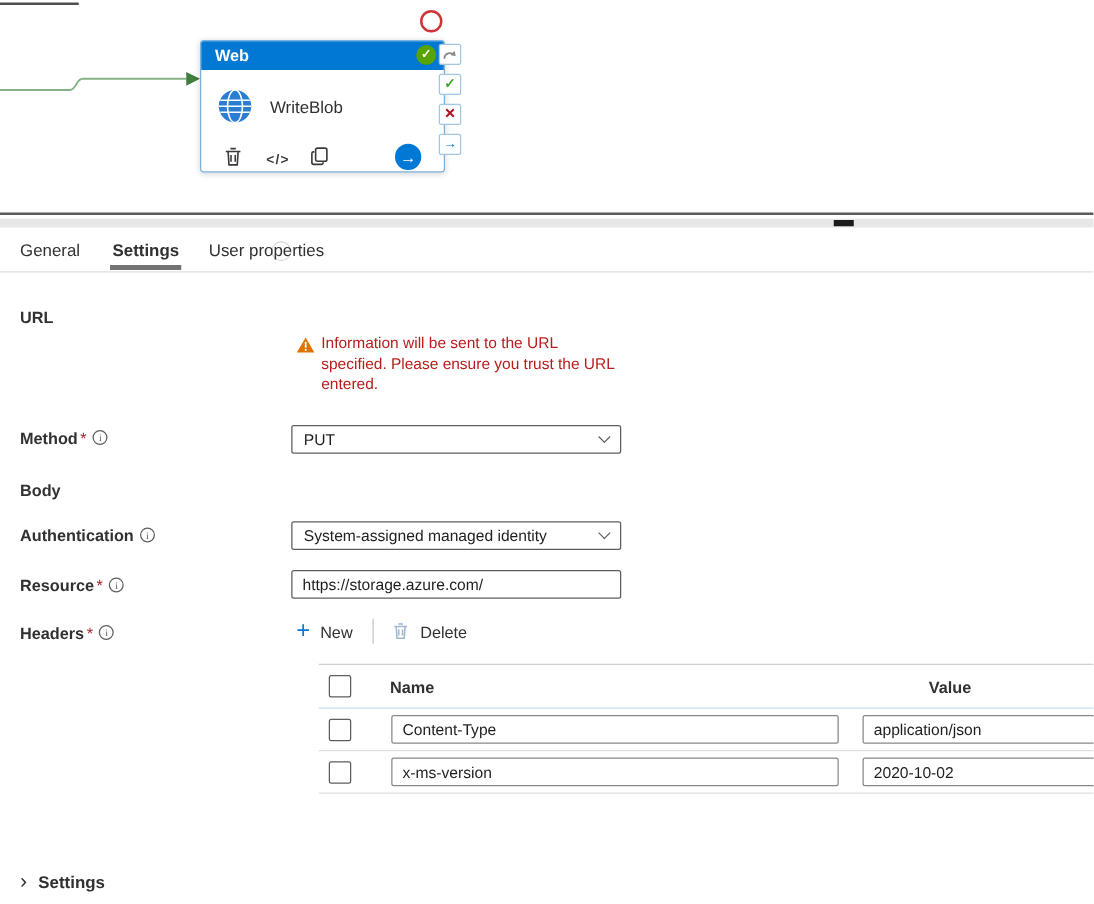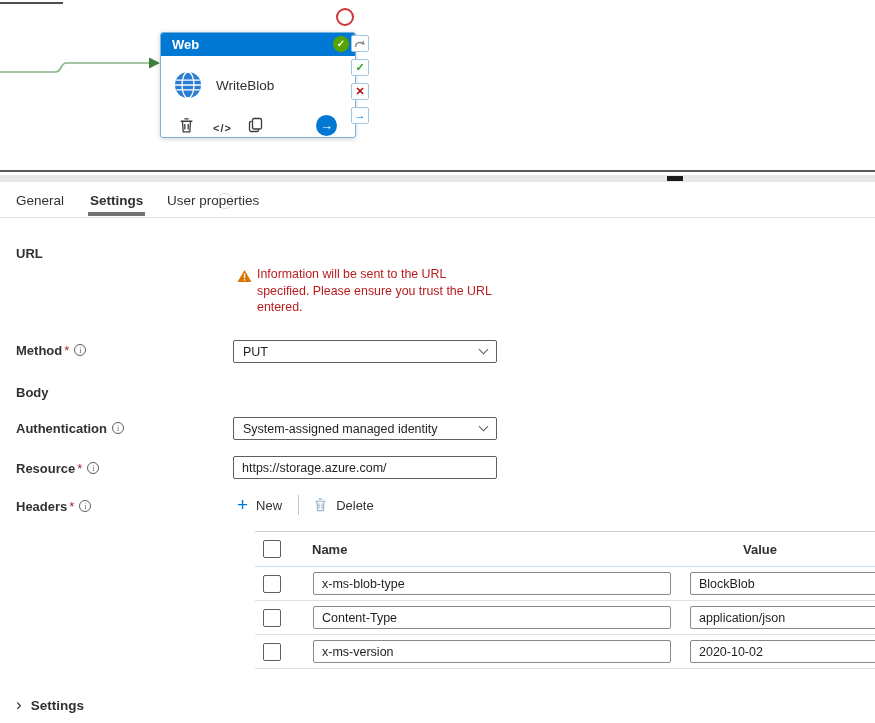--- a/index.html
+++ b/index.html
@@ -225,25 +225,20 @@
   </div>
 
   <div class="abs hdr-table">
     <div class="t-row t-head">
       <span class="checkbox"></span>
       <span class="t-col-label col-name">Name</span>
       <span class="t-col-label col-value">Value</span>
     </div>
     <div class="t-row">
       <span class="checkbox"></span>
-      <input class="cell-input cell-name" value="x-ms-blob-type" style="">
-      <input class="cell-input cell-value" value="BlockBlob" style="">
-    </div>
-    <div class="t-row">
-      <span class="checkbox"></span>
       <input class="cell-input cell-name" value="Content-Type" style="">
       <input class="cell-input cell-value" value="application/json" style="">
     </div>
     <div class="t-row">
       <span class="checkbox"></span>
       <input class="cell-input cell-name" value="x-ms-version" style="">
       <input class="cell-input cell-value" value="2020-10-02" style="">
     </div>
   </div>
 

